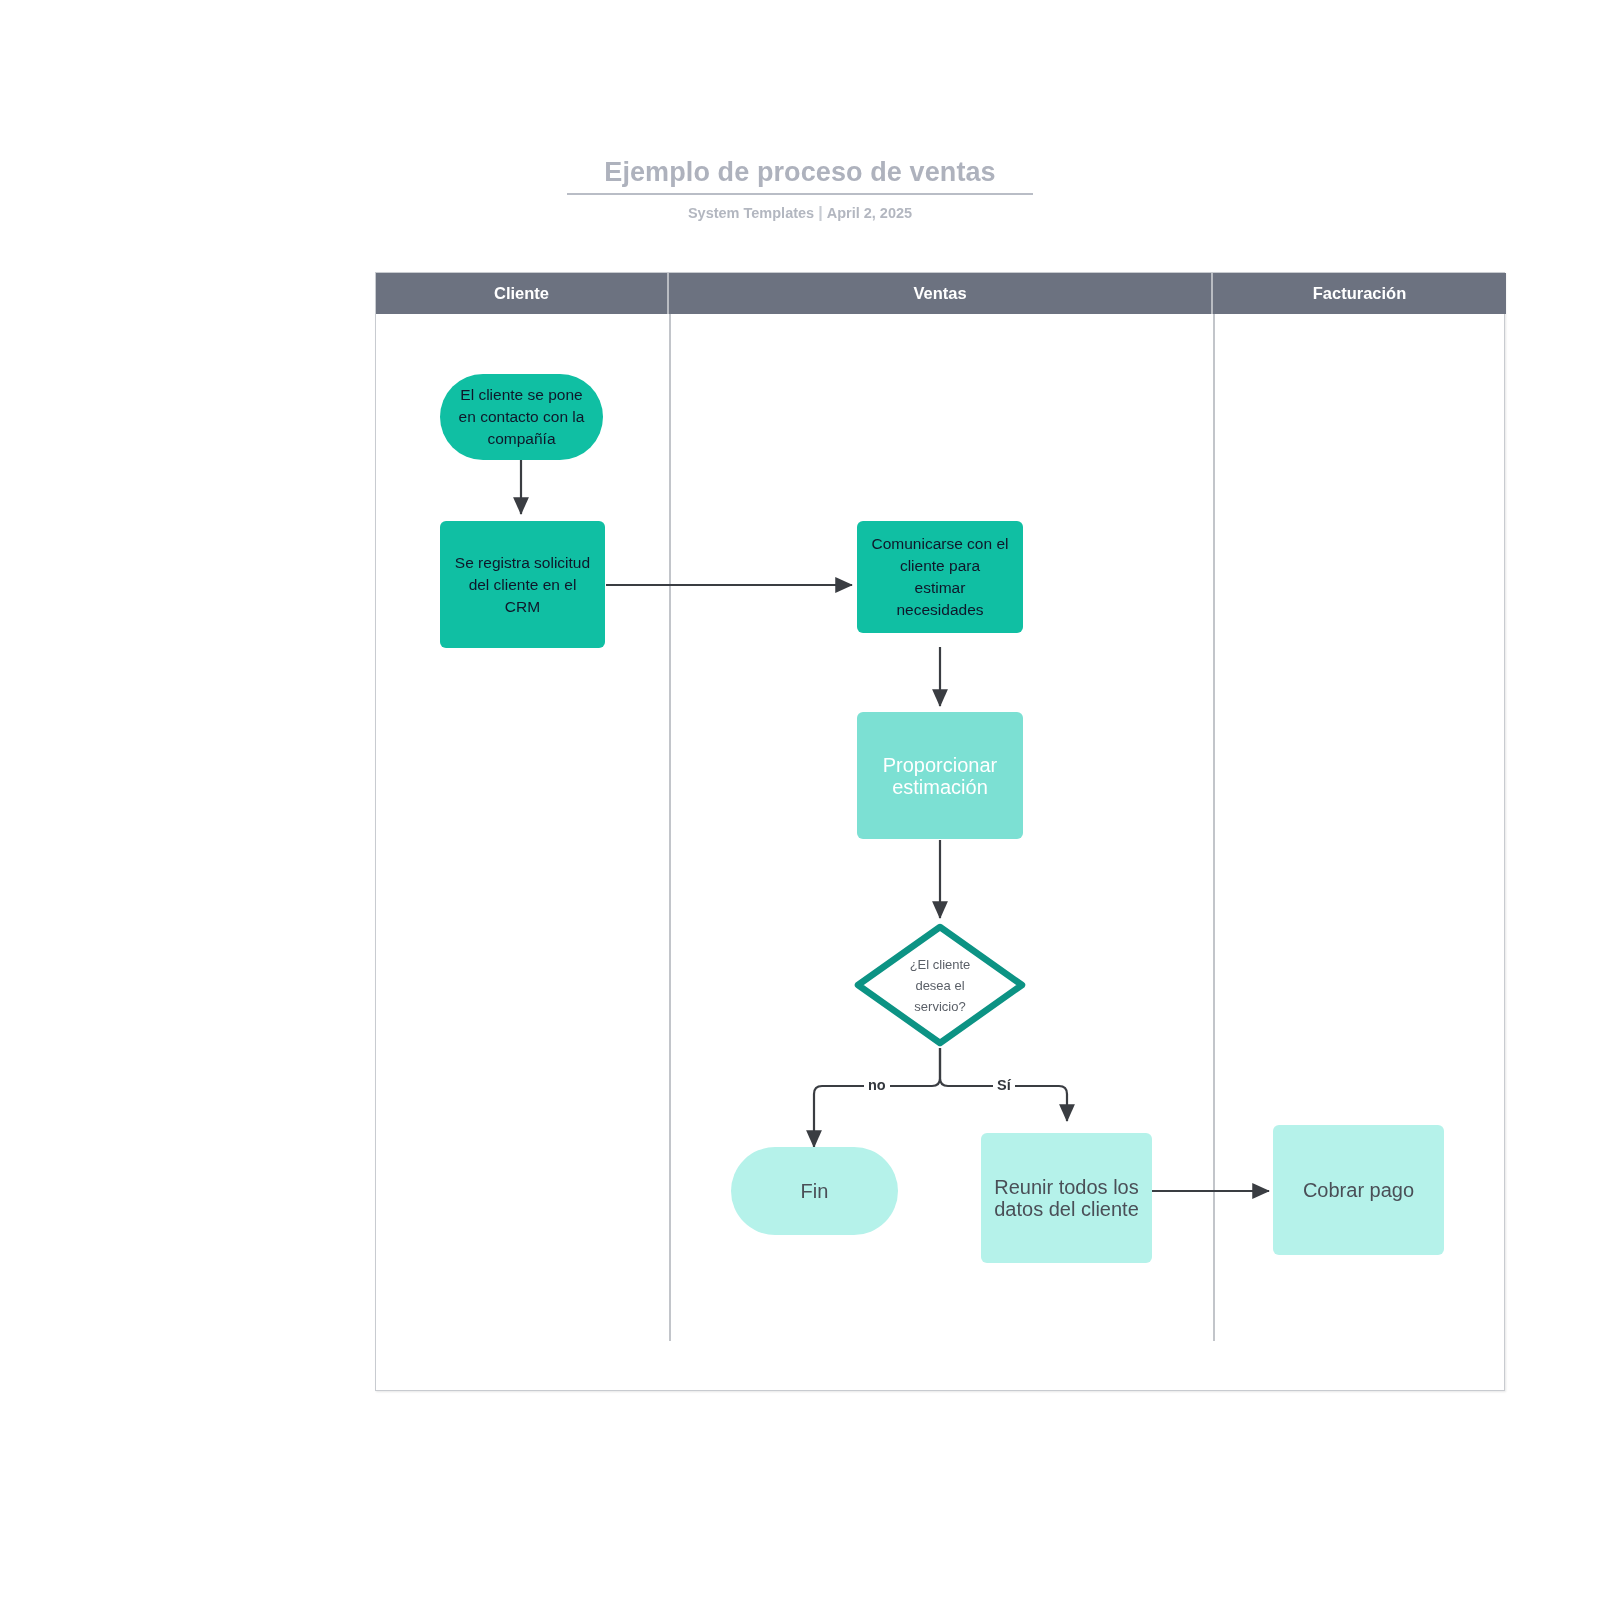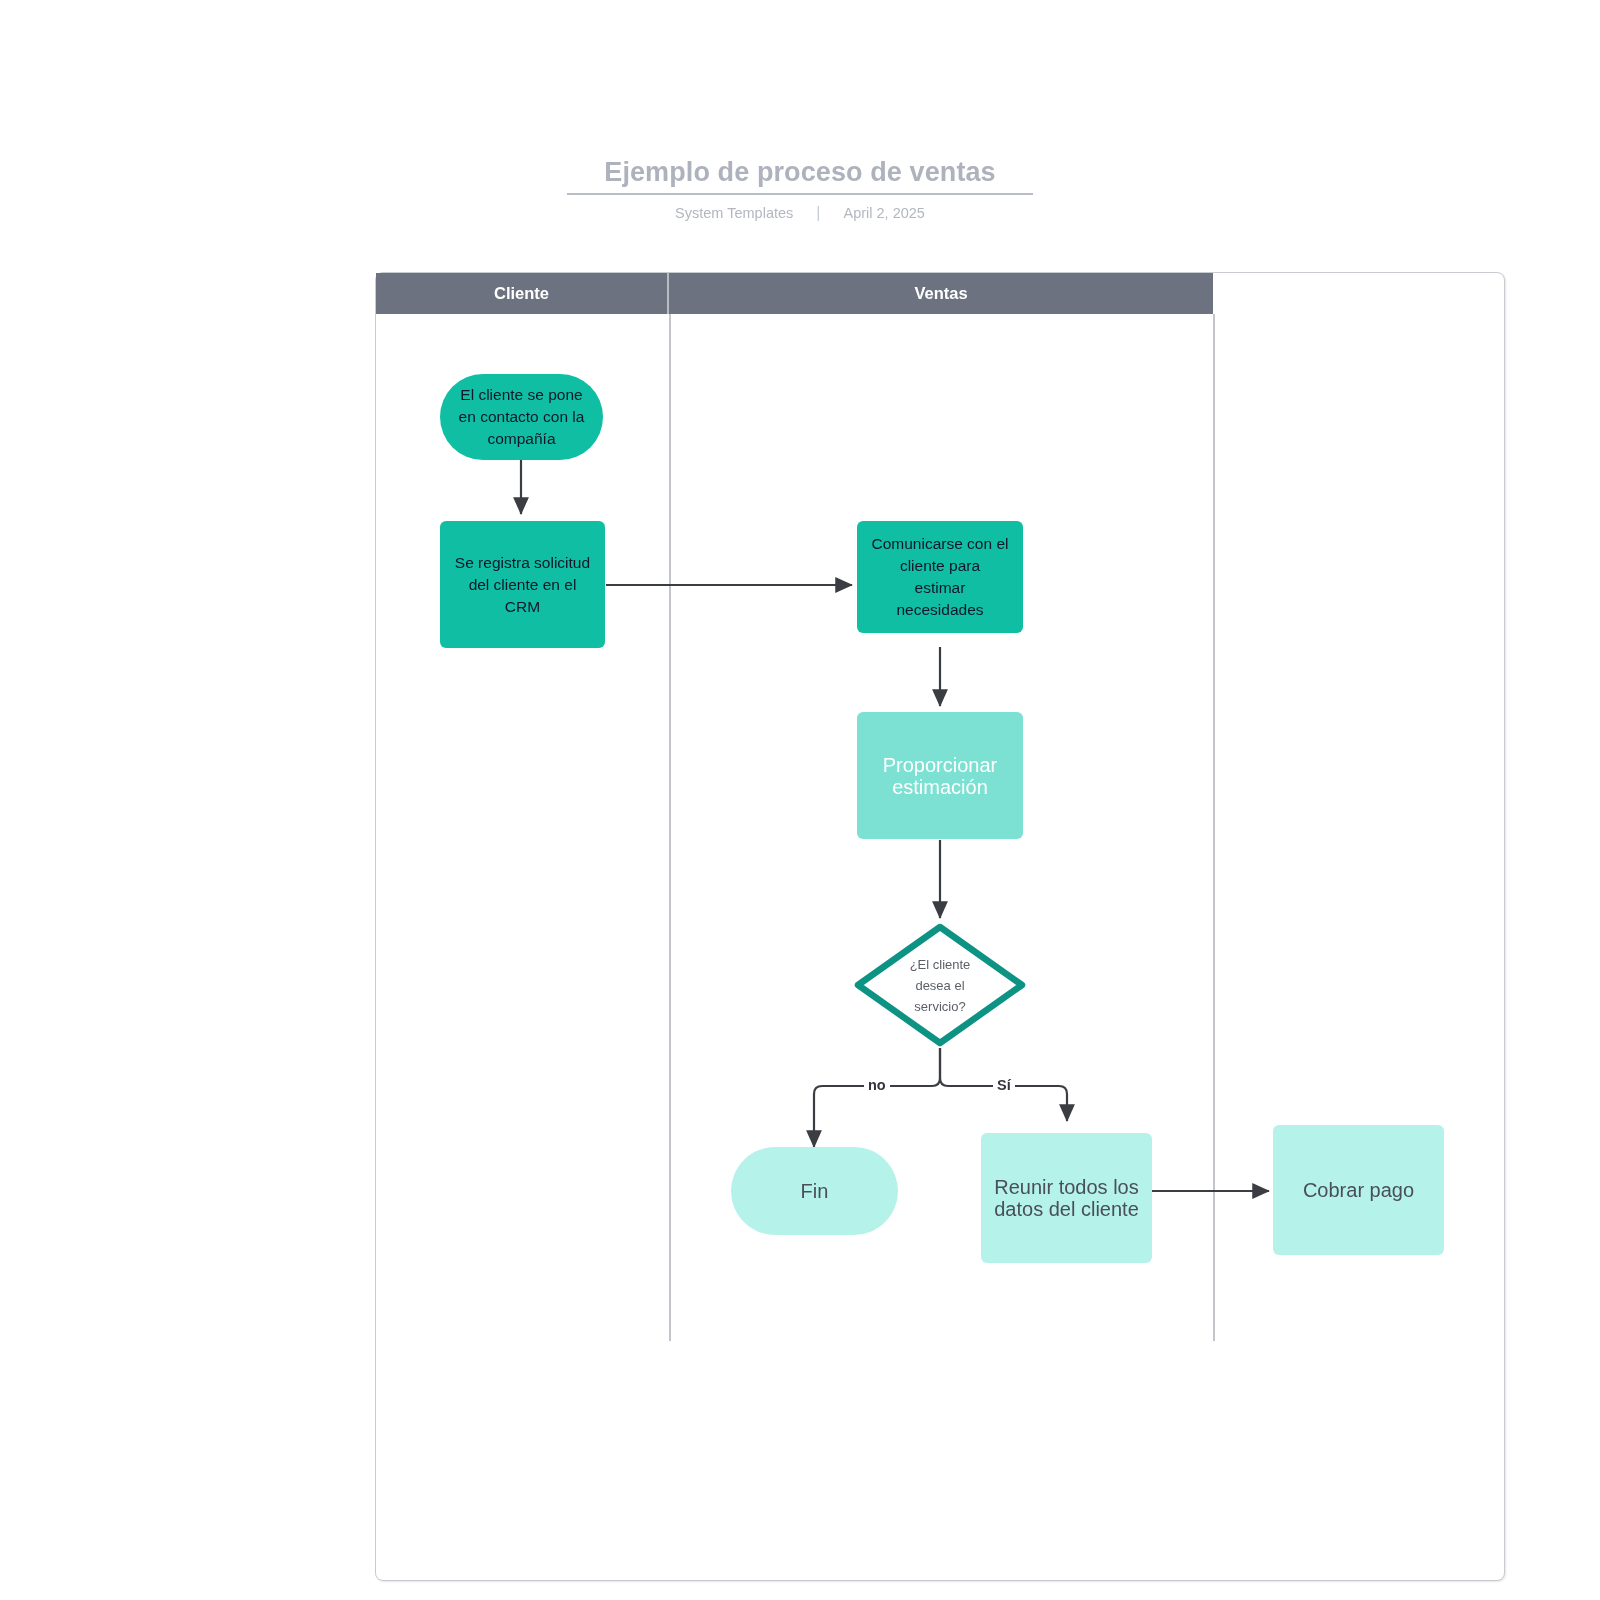--- a/index.html
+++ b/index.html
@@ -38,37 +38,38 @@
     margin: 4px auto 0 auto;
   }
   #subtitle {
     margin-top: 9px;
     font-size: 14.5px;
     color: #b3b7c0;
     line-height: 18px;
     display: flex;
     justify-content: center;
     align-items: center;
-    gap: 23px;
+    gap: 4px;
+    font-weight: bold;
   }
   #subtitle .sep {
     color: #c8ccd3;
     font-size: 16px;
   }
 
   
   #swimlane {
     position: absolute;
     left: 375px;
     top: 272px;
     width: 1130px;
-    height: 1309px;
+    height: 1119px;
     box-sizing: border-box;
     border: 1px solid #c8cbd0;
-    border-radius: 8px;
+    border-radius: 0;
     background: #ffffff;
     box-shadow: 1px 1px 2px rgba(0,0,0,0.10);
   }
   #lane-header-row {
     position: absolute;
     left: 0;
     top: 0;
     width: 1130px;
     height: 41px;
     display: flex;
@@ -179,20 +180,21 @@
     <span class="sep">|</span>
     <span>April 2, 2025</span>
   </div>
 </div>
 
 <div id="swimlane">
 
   <div id="lane-header-row">
     <div class="lane-header lane-col-0">Cliente</div>
     <div class="lane-header lane-col-1">Ventas</div>
+    <div class="lane-header lane-col-2">Facturación</div>
   </div>
 
   <div class="lane-divider" id="lane-divider-0"></div>
   <div class="lane-divider" id="lane-divider-1"></div>
 
 </div>
 
 <svg id="connectors" viewBox="0 0 1600 1600">
   <defs>
     <marker id="arrowhead" markerWidth="9" markerHeight="9" refX="7.6" refY="3.6" orient="auto" markerUnits="strokeWidth">

